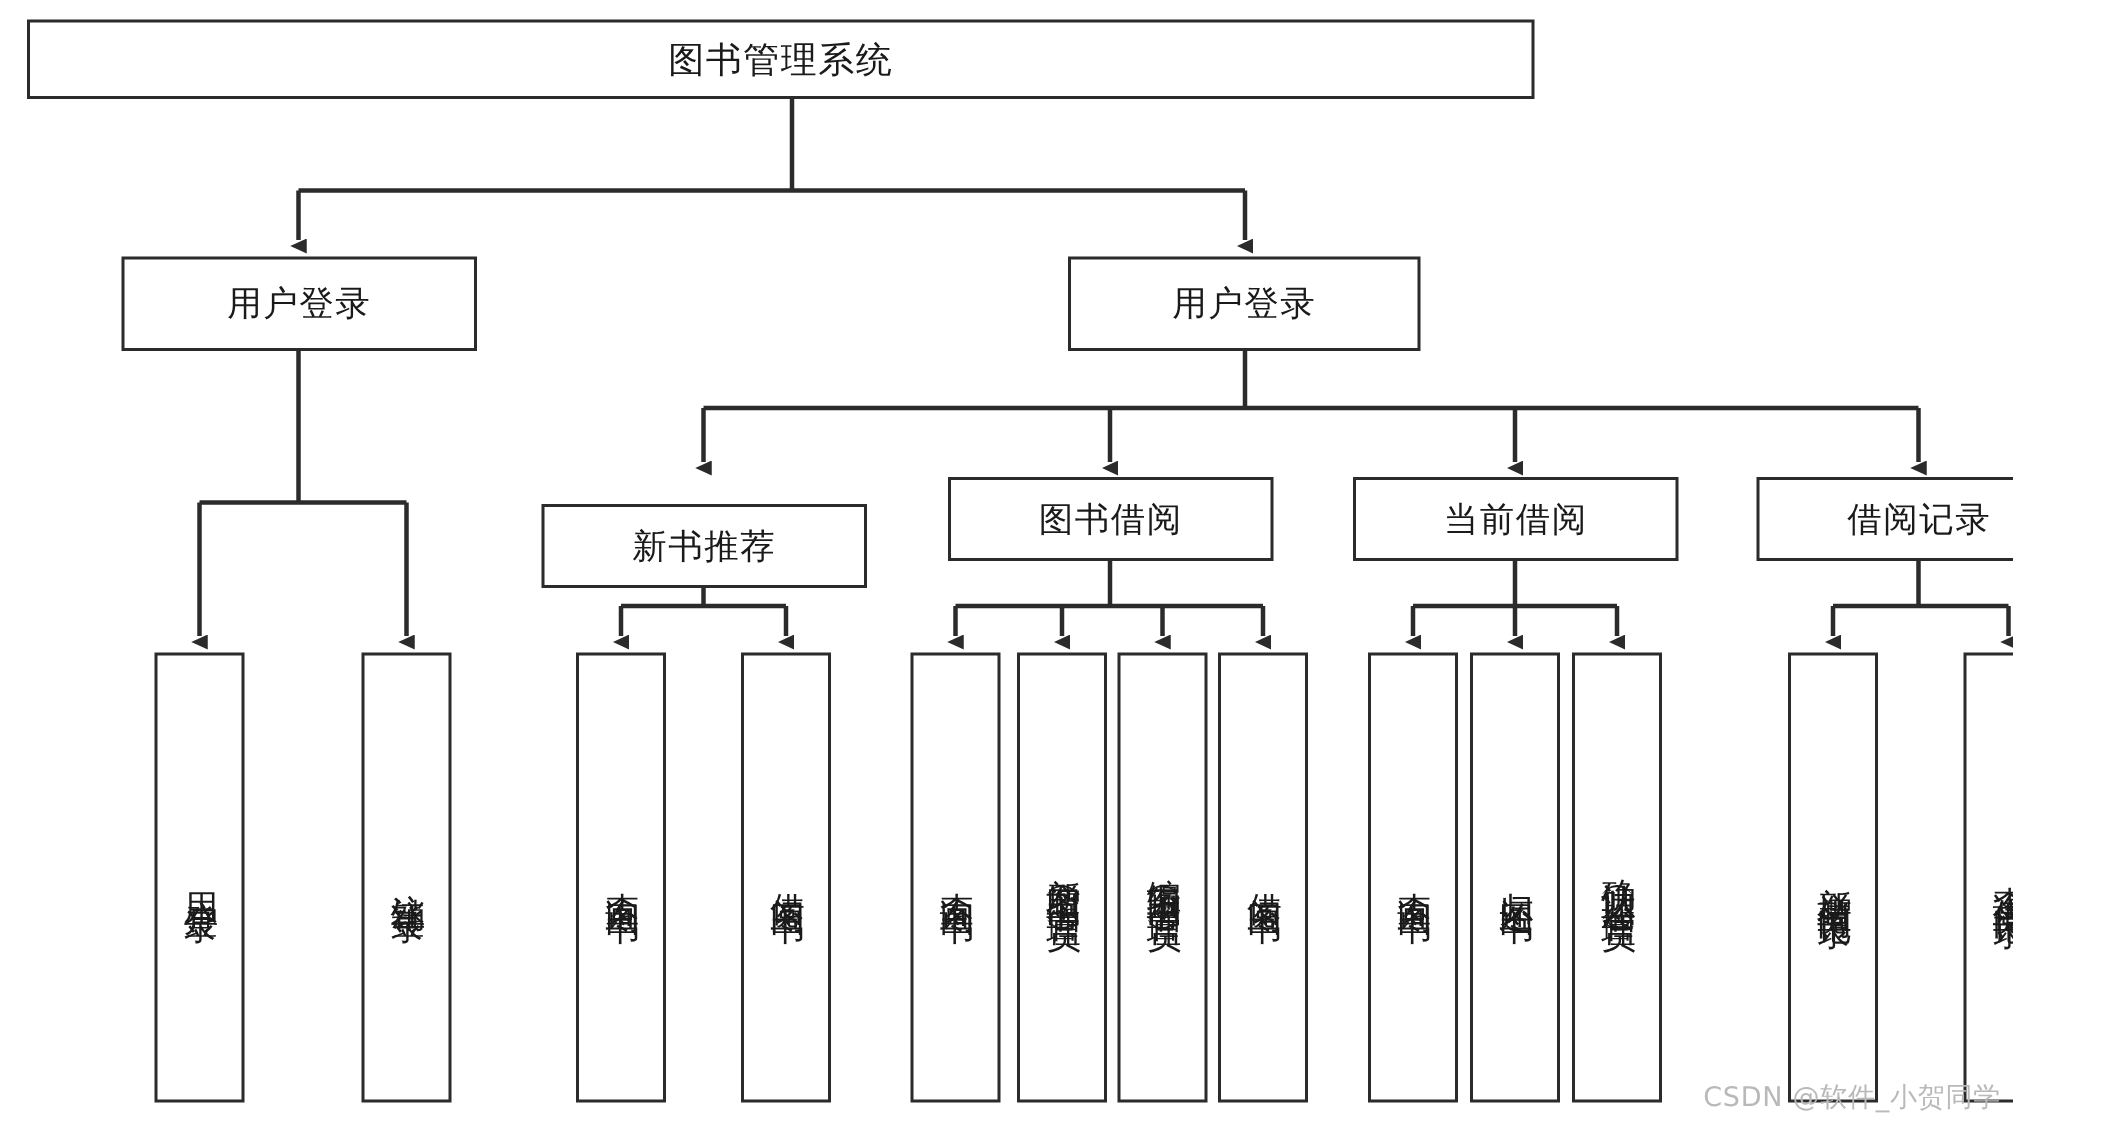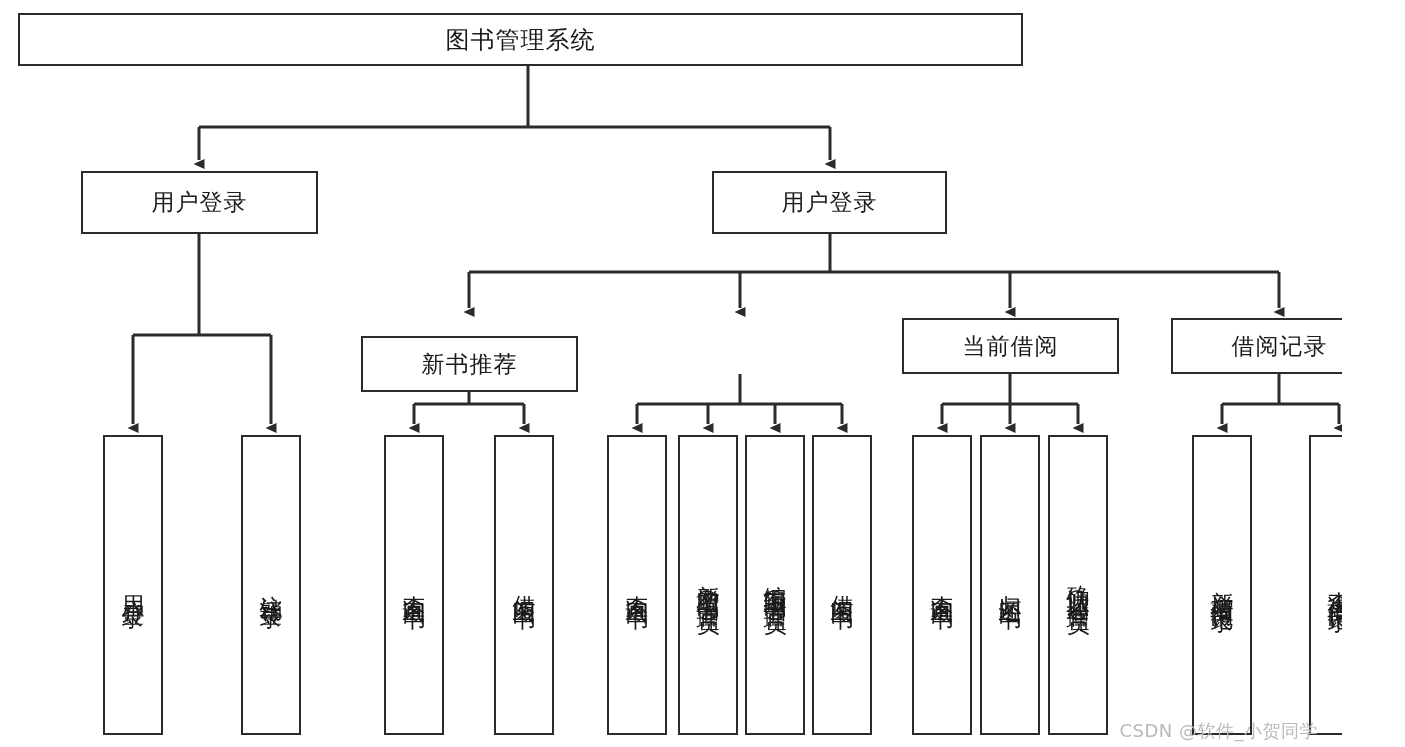--- a/index.html
+++ b/index.html
@@ -51,21 +51,21 @@
   .node.vert .vlabel {
     writing-mode: vertical-rl;
     text-orientation: upright;
     white-space: nowrap;
   }
   .node.root {
     font-size: 24px;
   }
   .watermark {
     position: absolute;
-    right: 24px;
+    right: 8px;
     bottom: 4px;
     font-size: 18px;
     color: #b9b9b9;
     letter-spacing: 0.5px;
     white-space: nowrap;
     user-select: none;
   }
 </style>
 </head>
 <body>
@@ -123,20 +123,21 @@
   </svg>
 
   <div class="node horiz root" style="left:18px; top:13px; width:1005px; height:53px;">图书管理系统</div>
 
   <div class="node horiz" style="left:81px; top:171px; width:237px; height:63px;">用户登录</div>
 
   <div class="node horiz" style="left:712px; top:171px; width:235px; height:63px;">用户登录</div>
 
   <div class="node horiz" style="left:361px; top:318px; width:217px; height:56px;margin-top:18px;">新书推荐</div>
 
+  <div class="node horiz" style="left:632px; top:318px; width:217px; height:56px;">图书借阅</div>
 
   <div class="node horiz" style="left:1171px; top:318px; width:217px; height:56px;">借阅记录</div>
 
   <div class="node horiz" style="left:902px; top:318px; width:217px; height:56px;">当前借阅</div>
 
   <div class="node vert" style="left:103px; top:435px; width:60px; height:300px;">
     <span class="vlabel">用户登录</span>
   </div>
   <div class="node vert" style="left:241px; top:435px; width:60px; height:300px;">
     <span class="vlabel">注销登录</span>

